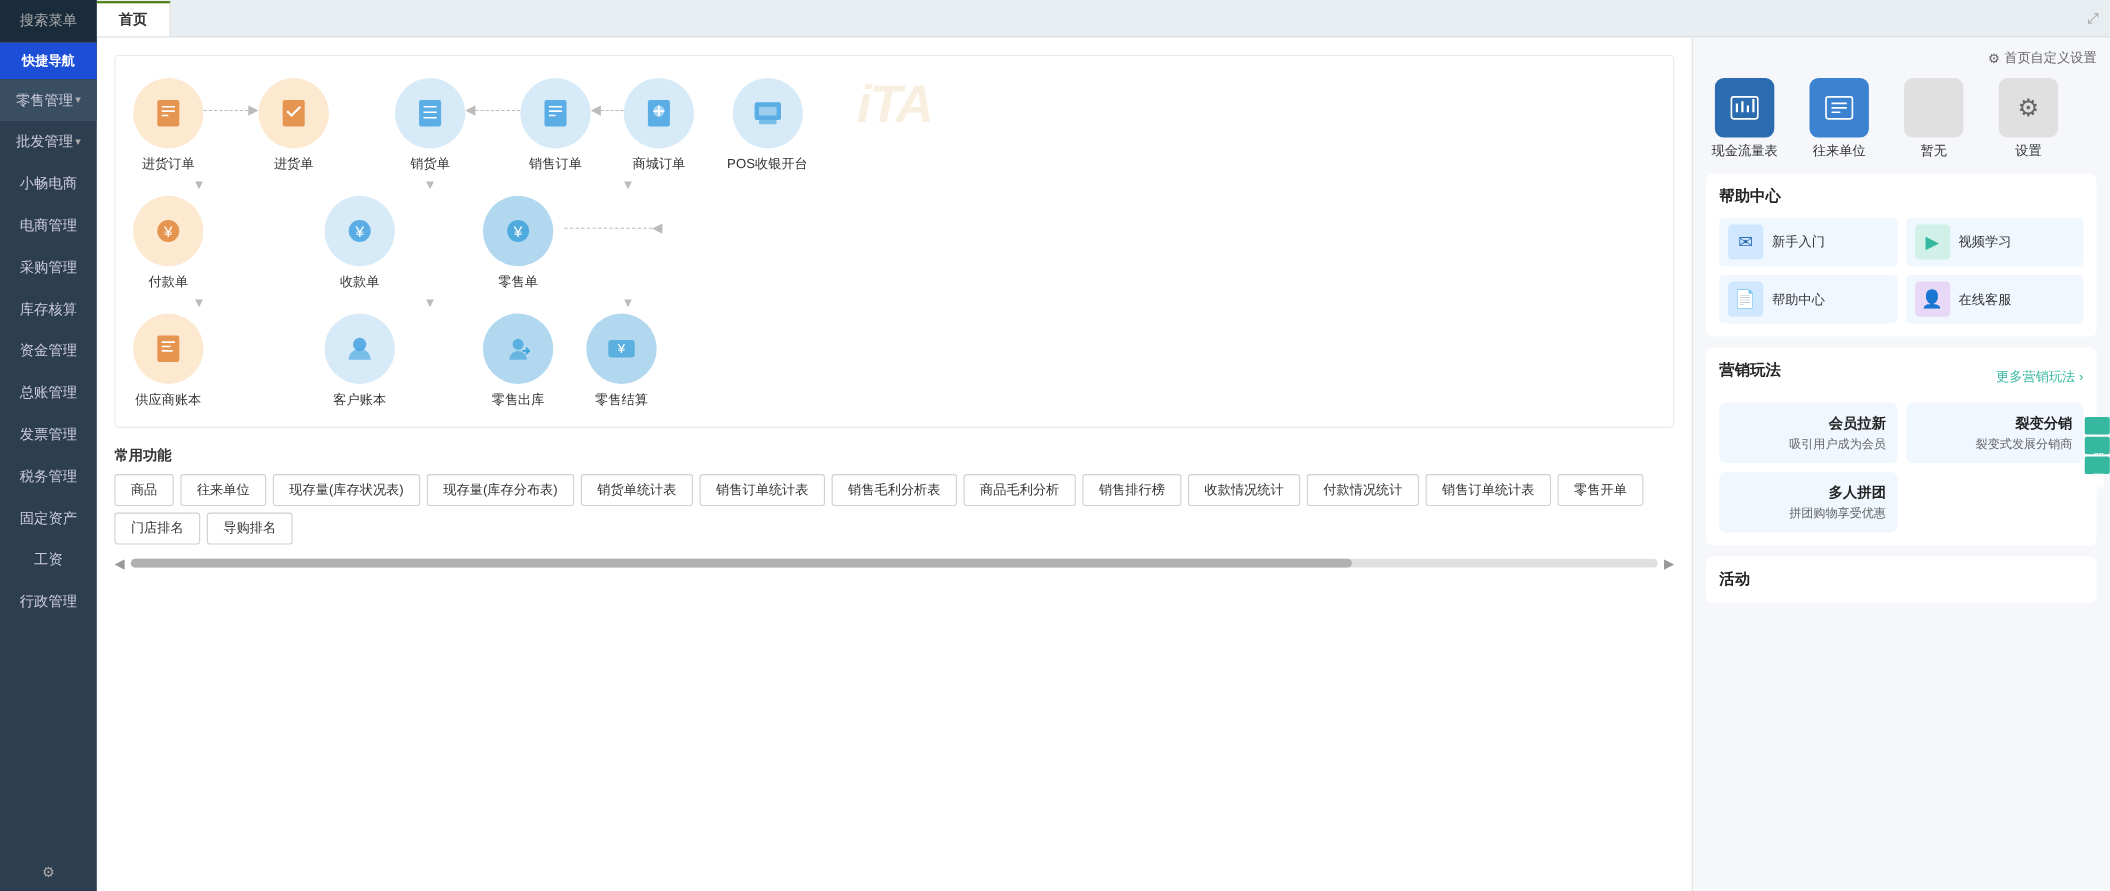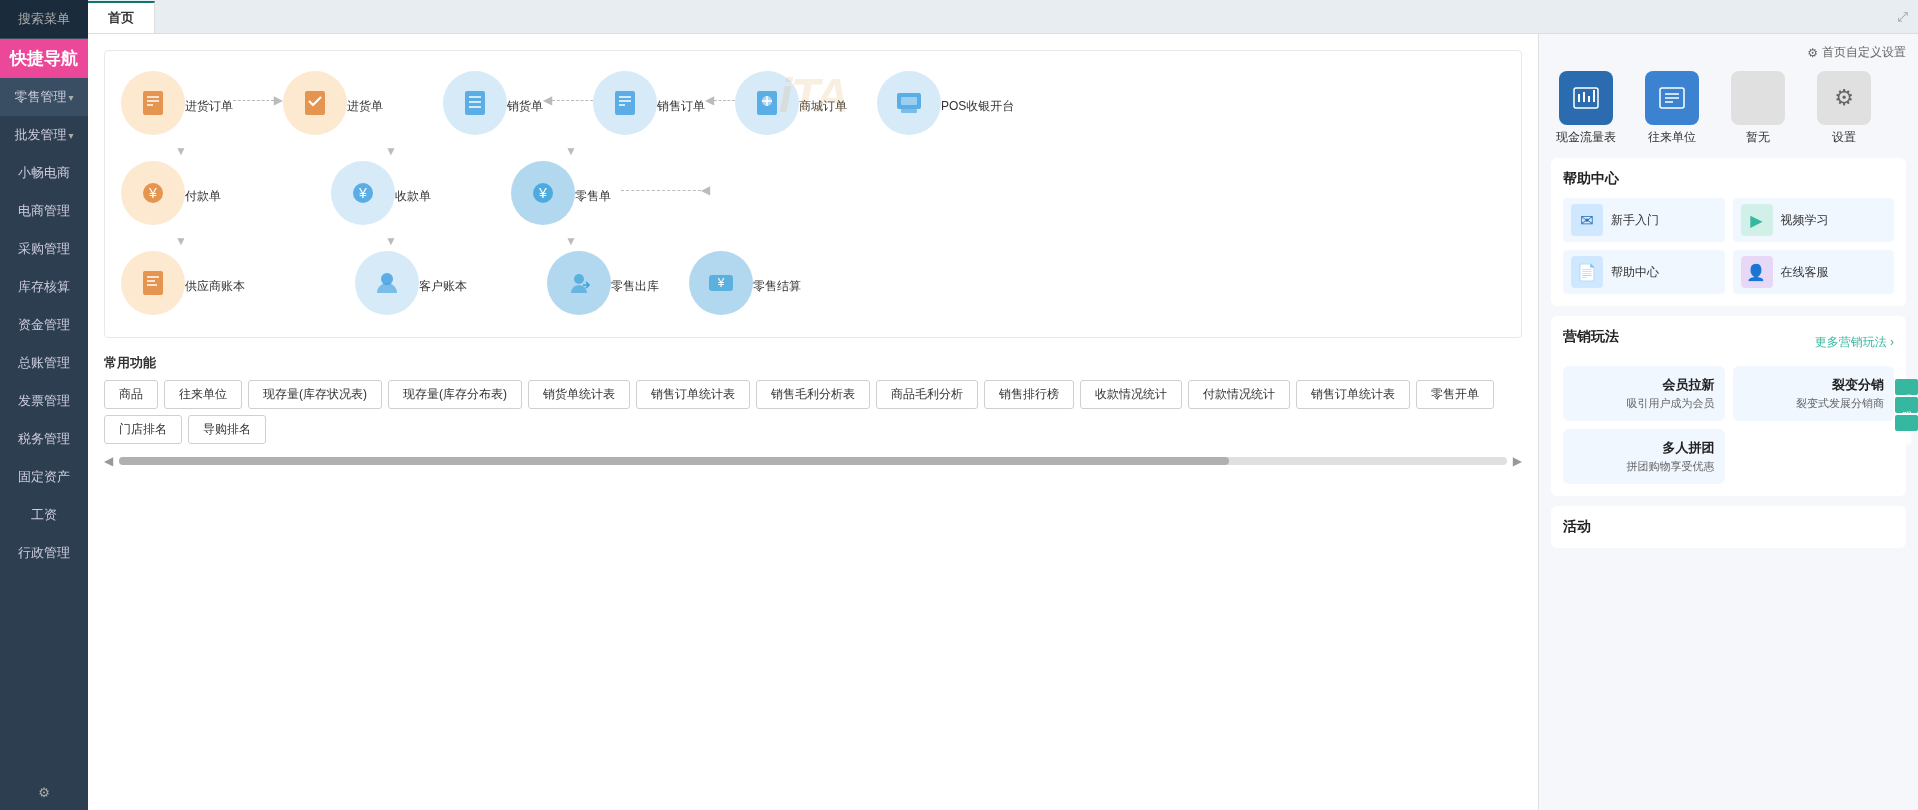--- a/index.html
+++ b/index.html
@@ -18,25 +18,25 @@
     .sidebar-search {
       background: #1a2b3c;
       color: #aaa;
       padding: 10px 8px;
       font-size: 13px;
       cursor: pointer;
       text-align: center;
       border-bottom: 1px solid #3a4e63;
     }
     .sidebar-nav-header {
-      background: #ec4899;
+      background: #1d4ed8;
       color: #fff;
       text-align: center;
       padding: 8px 4px;
-      font-size: 17px;
+      font-size: 12px;
       font-weight: bold;
     }
     .sidebar-item {
       color: #ccd;
       text-align: center;
       padding: 10px 4px;
       cursor: pointer;
       font-size: 13px;
       display: flex;
       align-items: center;
@@ -75,21 +75,21 @@
       padding: 6px 20px;
       cursor: pointer;
       font-size: 13px;
       color: #333;
       border-right: 1px solid #ddd;
     }
     .tab-item.active {
       background: #fff;
       color: #333;
       font-weight: bold;
-      border-top: 2px solid #0f766e;
+      border-top: 2px solid #4d7c0f;
     }
     .tab-expand {
       margin-left: auto;
       padding: 6px 10px;
       cursor: pointer;
       color: #999;
     }
 
     
     .page-body {
@@ -372,21 +372,21 @@
       padding: 6px 4px;
       text-align: center;
       writing-mode: vertical-rl;
       cursor: pointer;
       border-radius: 2px;
       letter-spacing: 1px;
     }
 
     .flow-col {
       display: flex;
-      flex-direction: row;
+      flex-direction: column;
       align-items: center;
     }
 
     
     .logo-area {
       position: absolute;
       top: 17px;
       left: 50%;
       transform: translateX(-50%);
       font-size: 48px;

